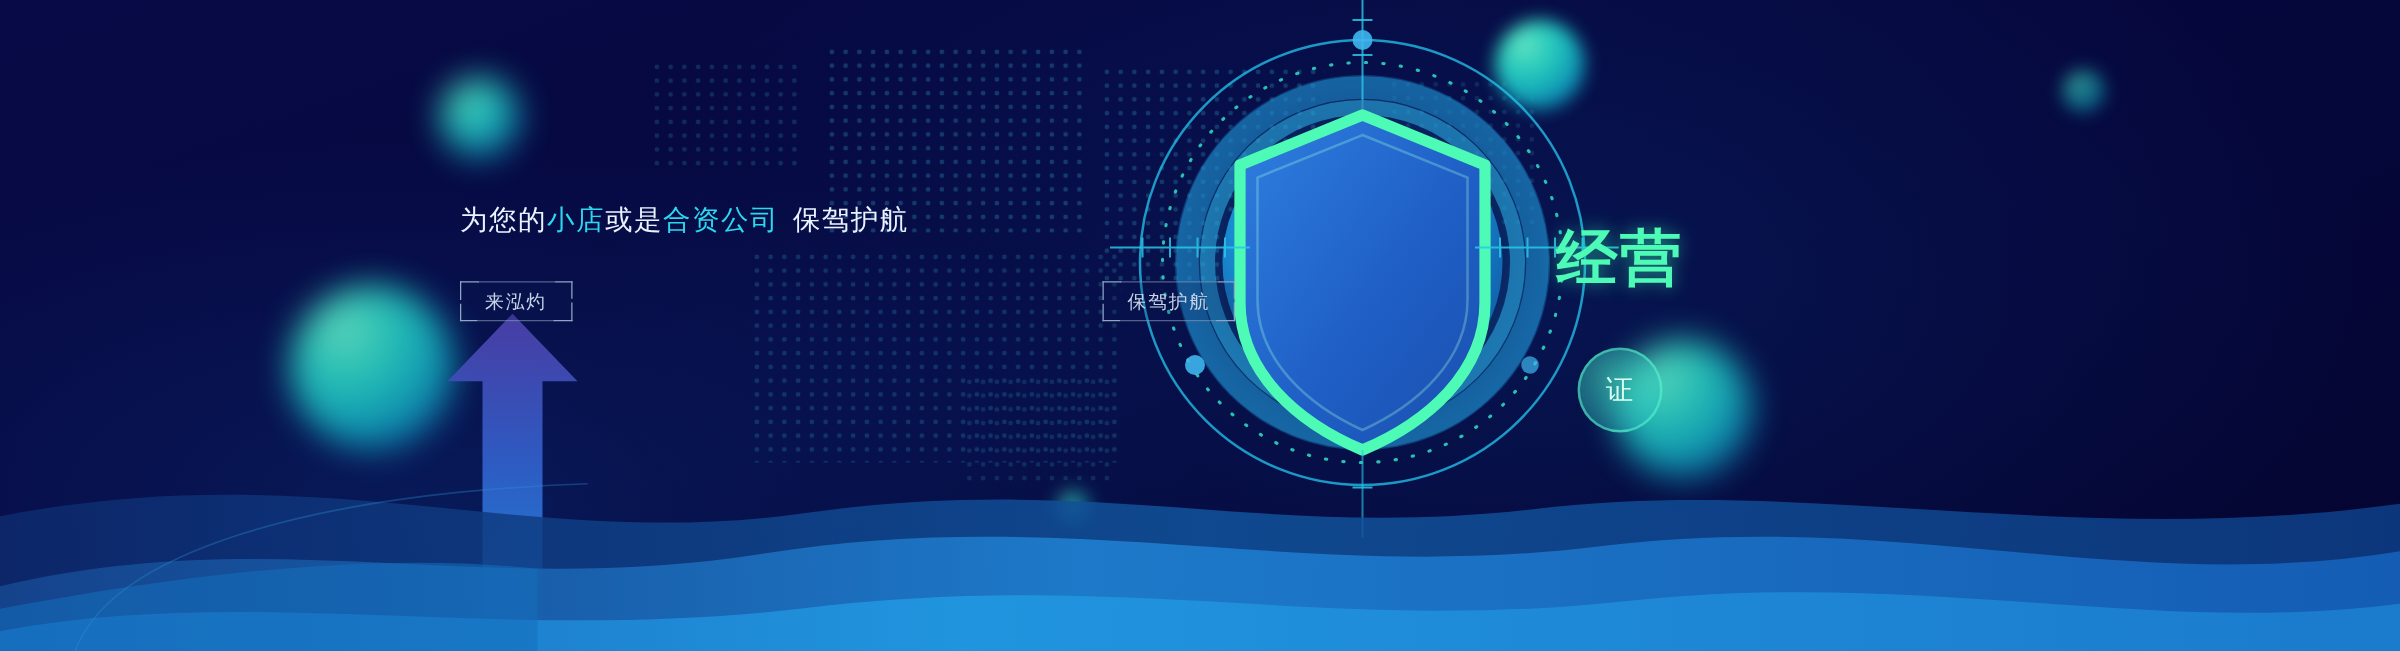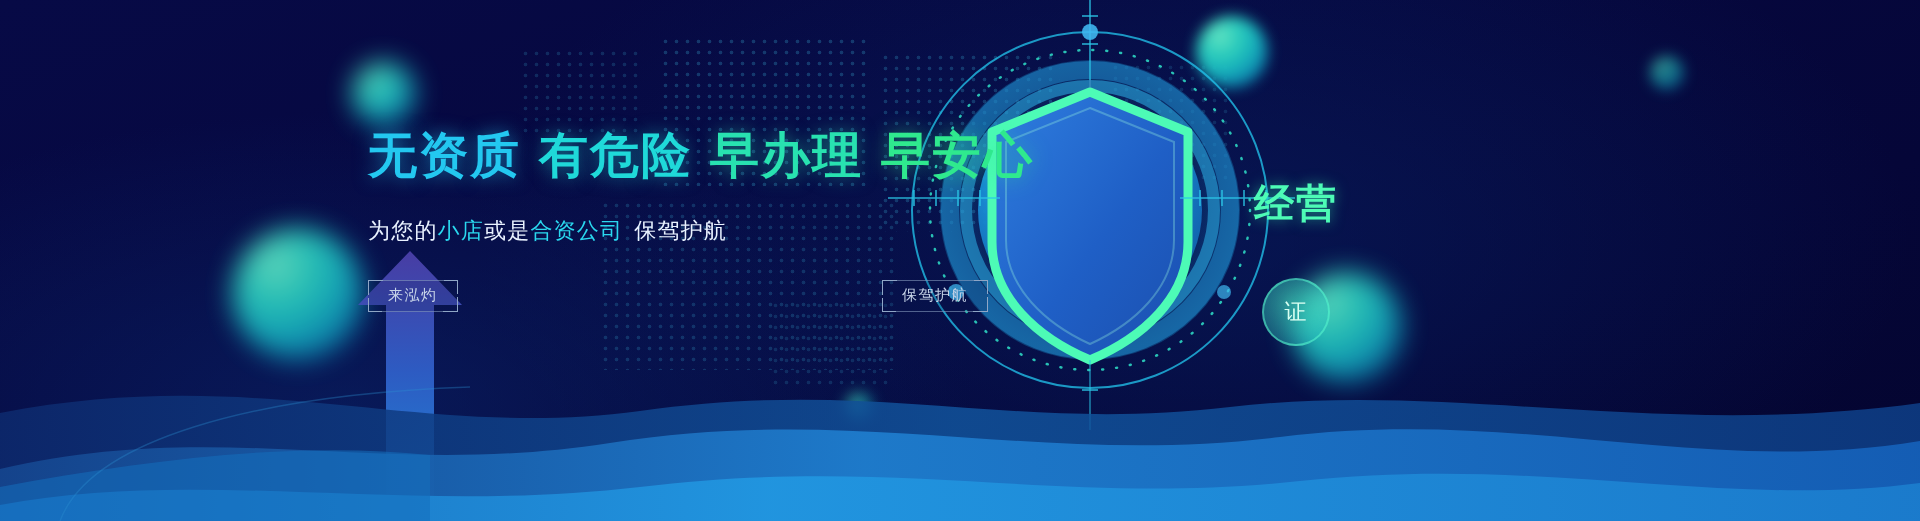--- a/index.html
+++ b/index.html
@@ -126,21 +126,21 @@
   }
   .emblem svg{ display:block; }
   .shield-text{
     position:absolute;
     left:1226px; top:182px;
     width:140px;
     text-align:center;
     pointer-events:none;
   }
   .shield-text .line{
-    font-size:40px;
+    font-size:49px;
     font-weight:bold;
     line-height:1.06;
     letter-spacing:2px;
     color:#4dfbb6;
     text-shadow:0 0 14px rgba(50,250,180,.55);
   }
   .shield-seal{
     position:absolute;
     left:1262px; top:278px;
     width:68px; height:68px;
@@ -287,23 +287,20 @@
       <path d="M0 178 C220 126 380 188 610 152 C860 112 1040 176 1280 146
                C1520 116 1700 186 1920 150 L1920 230 L0 230 Z" fill="url(#w2)" opacity=".9"></path>
       <path d="M0 214 C200 176 400 224 640 196 C900 164 1060 216 1300 190
                C1540 164 1720 218 1920 192 L1920 230 L0 230 Z" fill="url(#w3)" opacity=".95"></path>
       <path d="M0 196 C150 168 300 150 430 164 L430 230 L0 230 Z" fill="#1470bd" opacity=".55"></path>
       <path d="M60 230 C90 150 250 104 470 96" fill="none" stroke="#2a8fd0" stroke-width="1.4" opacity=".35"></path>
     </svg>
   </div>
 
   <div class="content">
-    <div class="headline">
-      <span class="seg-a">无资质</span><span class="sp"></span><span class="seg-b">有危险</span><span class="sp"></span><span class="seg-c">早办理</span><span class="sp"></span><span class="seg-d">早安心</span>
-    </div>
 
     <div class="subtitle">
       <span>为您的</span><span class="hl">小店</span><span>或是</span><span class="hl">合资公司</span><span class="gap"></span><span>保驾护航</span>
     </div>
 
     <div class="btn-row">
       <div class="bbtn">
         <span class="c-tr"></span>
           <span class="c-bl"></span>
         <span class="edge-t"></span>

